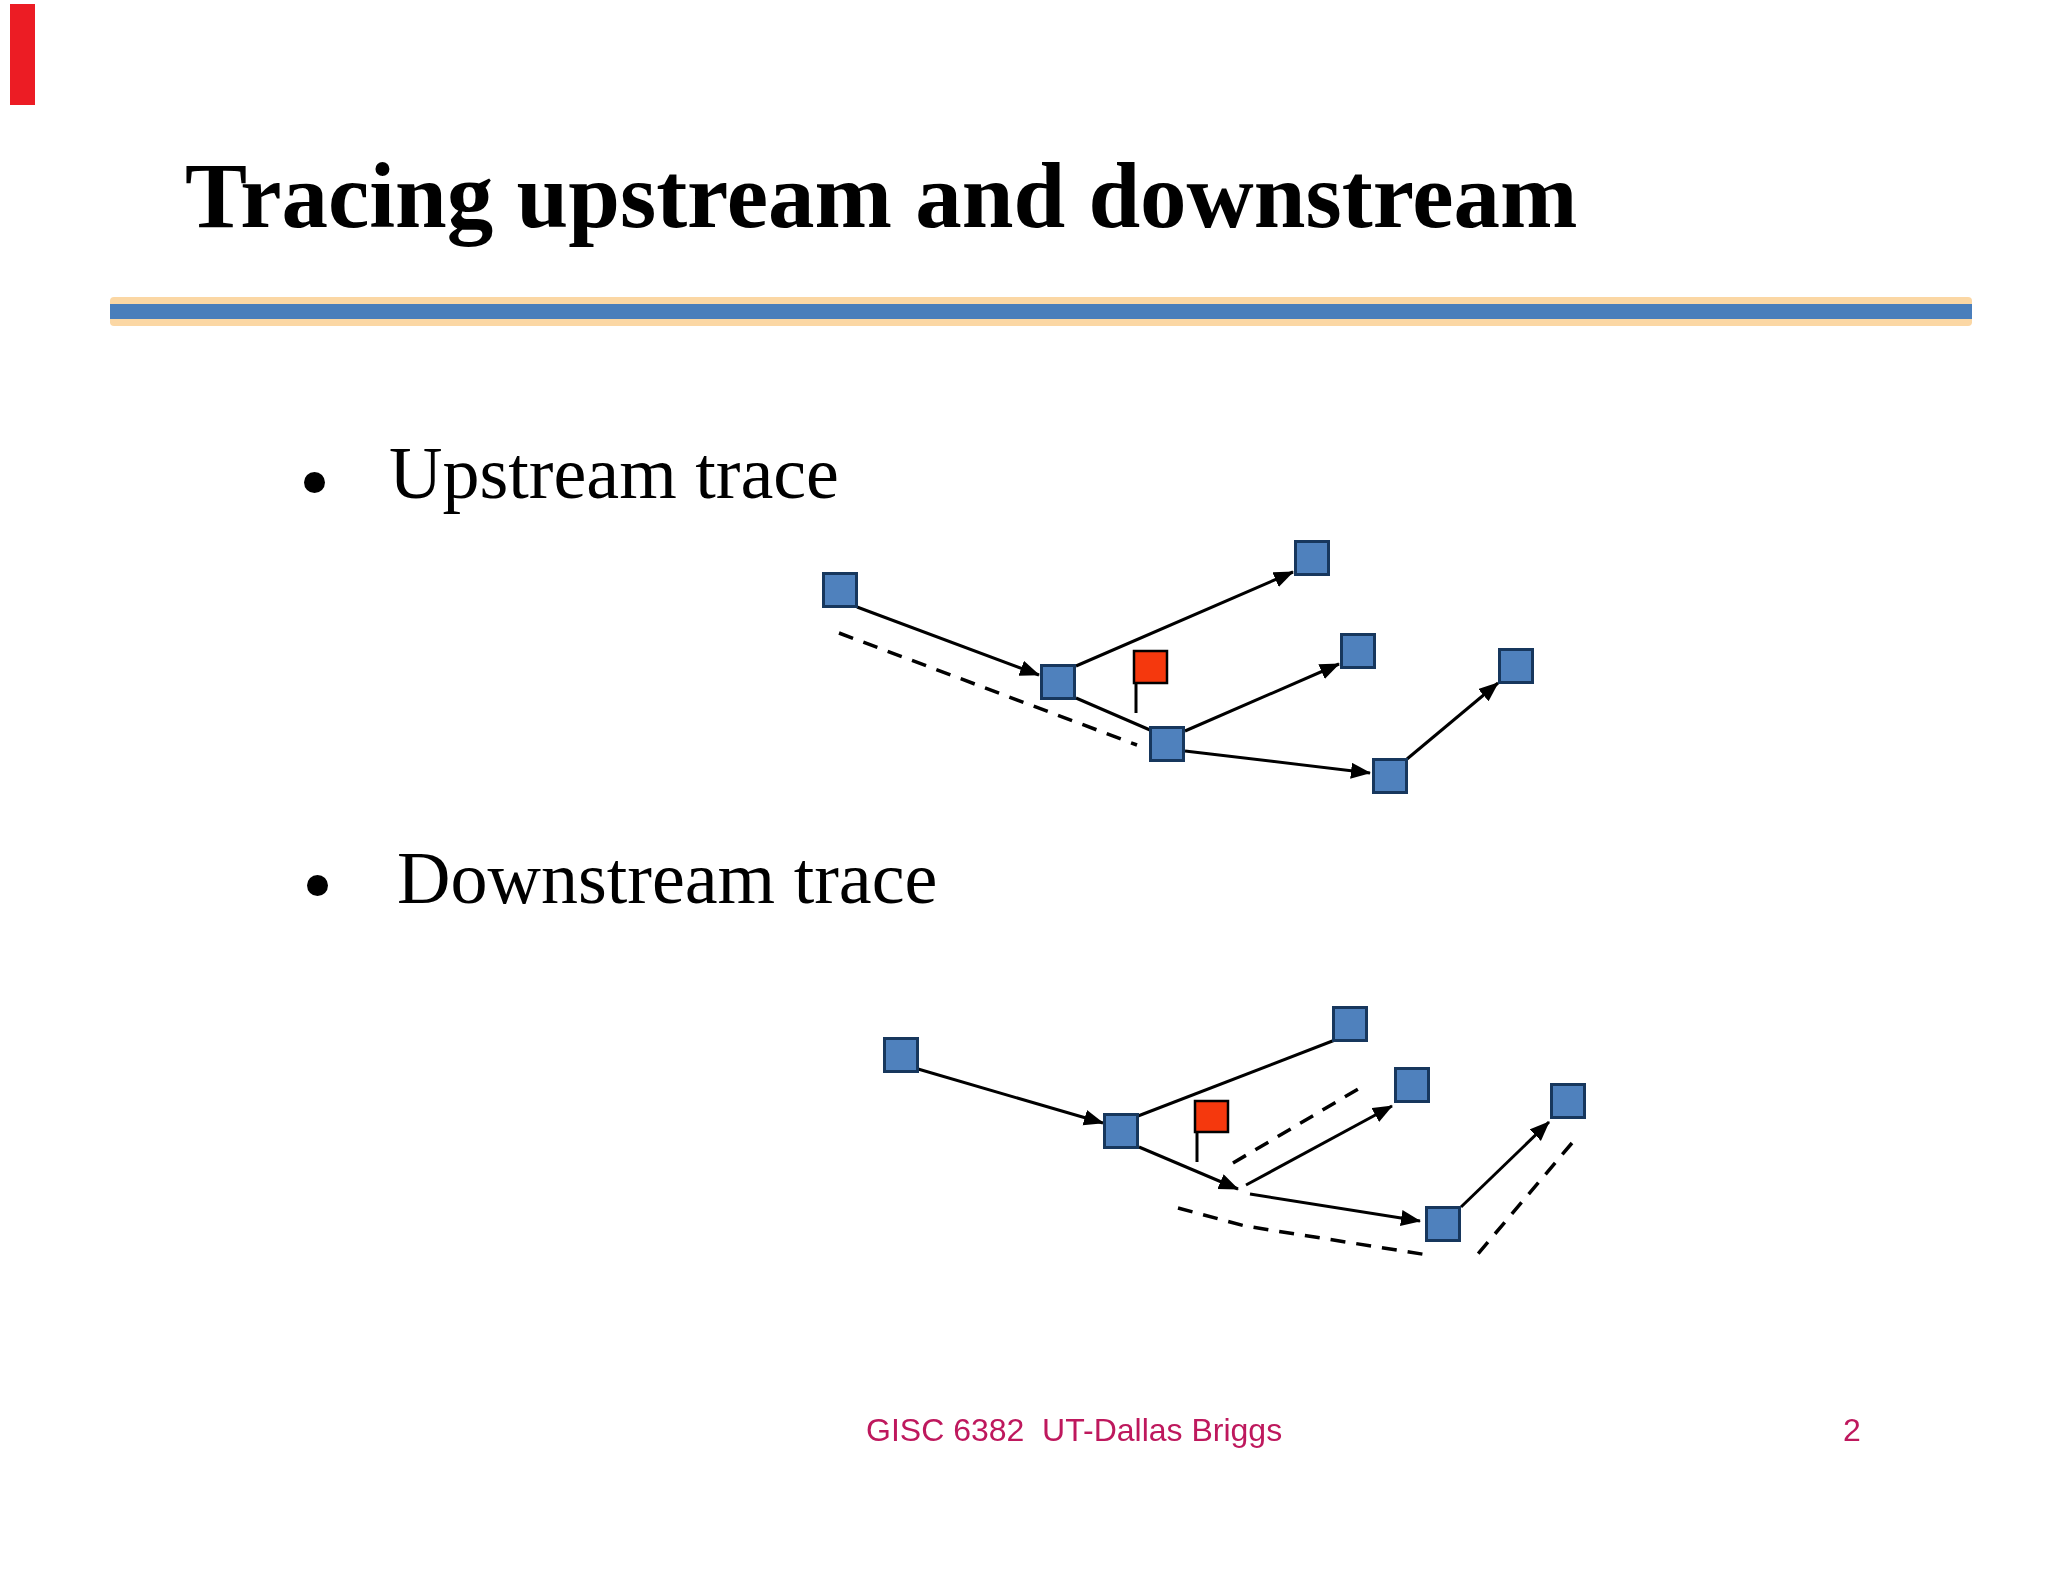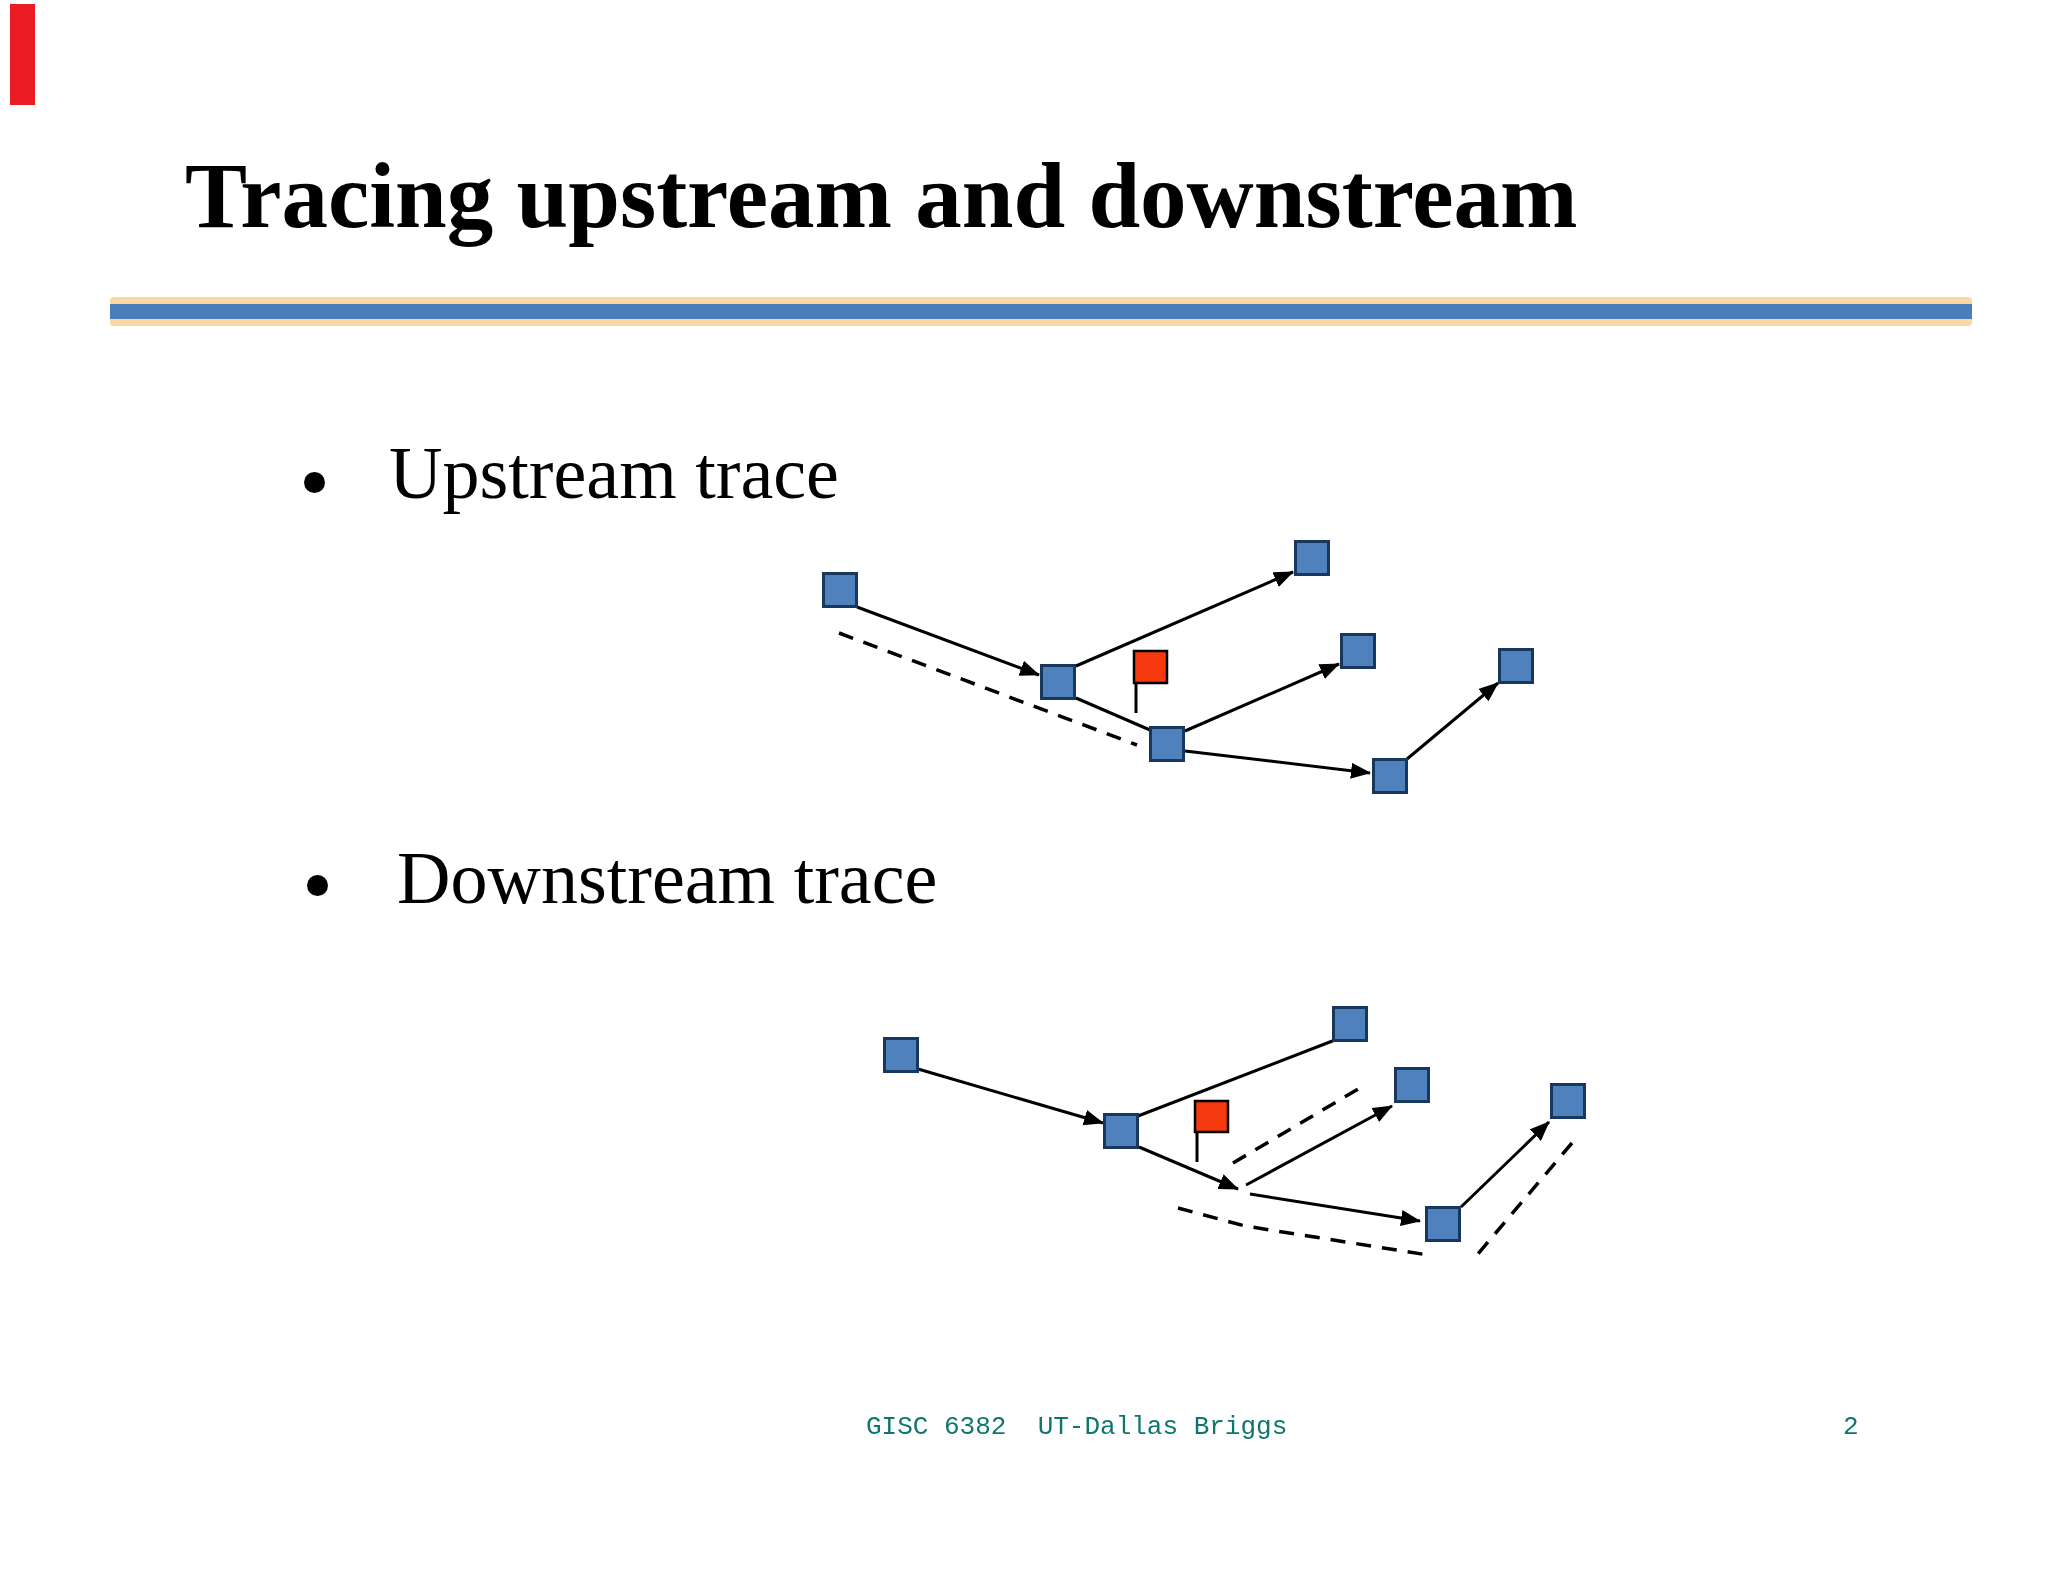--- a/index.html
+++ b/index.html
@@ -50,23 +50,23 @@
     color: #000000;
     white-space: nowrap;
   }
   #diagram-layer {
     position: absolute;
     left: 0; top: 0;
     width: 2048px; height: 1582px;
   }
   .footer-text {
     position: absolute;
-    font-family: Liberation Mono, monospace;
-    font-size: 26px;
-    color: #0f766e;
+    font-family: Liberation Sans, sans-serif;
+    font-size: 32px;
+    color: #be185d;
     white-space: pre;
   }
   #footer-course { left: 866px; top: 1412px; }
   #footer-page   { left: 1843px; top: 1412px; }
   .link-text {
     position: absolute;
     left: 1247px; top: 1487px;
     font-family: "Liberation Sans", sans-serif;
     font-size: 29px;
     letter-spacing: -0.3px;

